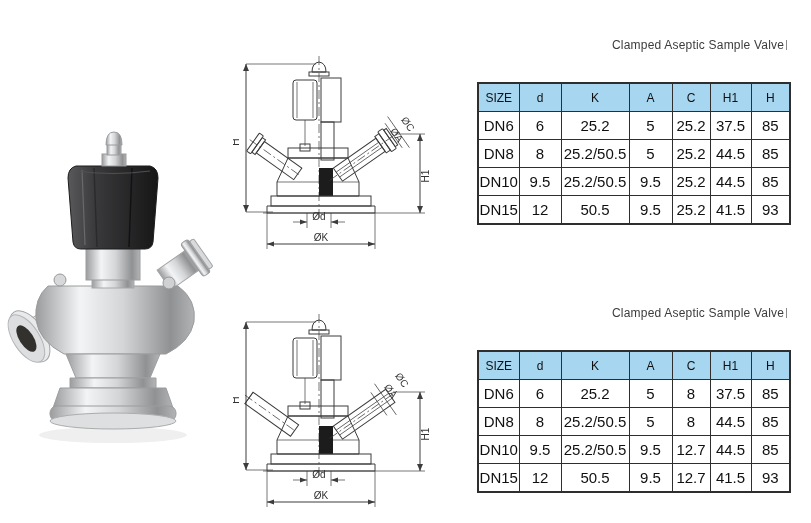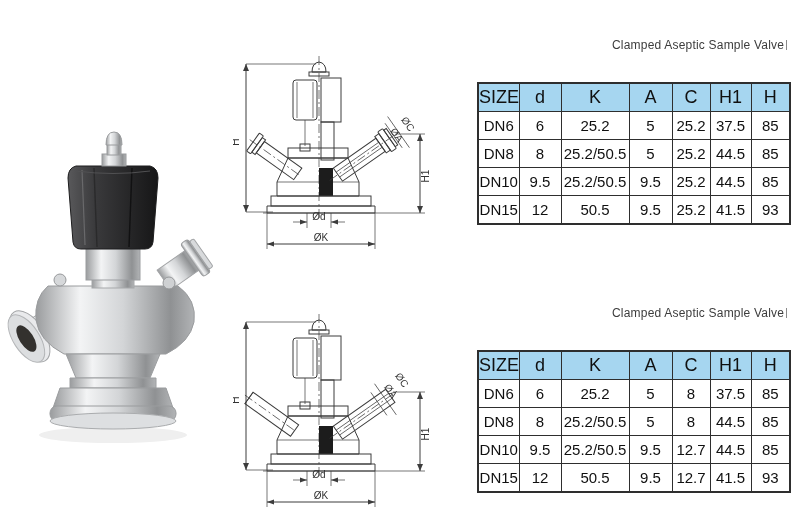--- a/index.html
+++ b/index.html
@@ -11,21 +11,21 @@
   
   .tbl-title{position:absolute;font-size:12px;color:#3c3c3c;letter-spacing:.2px;white-space:nowrap;display:flex;align-items:center;}
   .cursor-bar{display:inline-block;width:1px;height:10px;background:#8a8a8a;margin-left:2px;}
 
   
   table.spec{border-collapse:collapse;table-layout:fixed;width:312px;border:2px solid #2e2e2e;background:#fff;}
   table.spec th, table.spec td{
     border:1.5px solid #2e2e2e;text-align:center;vertical-align:middle;
     height:27px;padding:0;font-size:15px;color:#101010;overflow:hidden;white-space:nowrap;
   }
-  table.spec th{background:#a6d6f0;font-weight:normal;font-size:18px;}
+  table.spec th{background:#a6d6f0;font-weight:normal;font-size:12px;}
   col.c-size{width:41px}col.c-d{width:42px}col.c-k{width:68px}
   col.c-a{width:43px}col.c-c{width:38px}col.c-h1{width:41px}col.c-h{width:39px}
 
   
   svg.draw{display:block;}
   svg.draw line, svg.draw path, svg.draw rect, svg.draw polygon, svg.draw polyline{
     stroke:#3c3c3c;stroke-width:1;fill:none;
   }
   svg.draw .thin{stroke-width:.7;}
   svg.draw .cl{stroke-dasharray:9 3 2 3;stroke-width:.7;}

